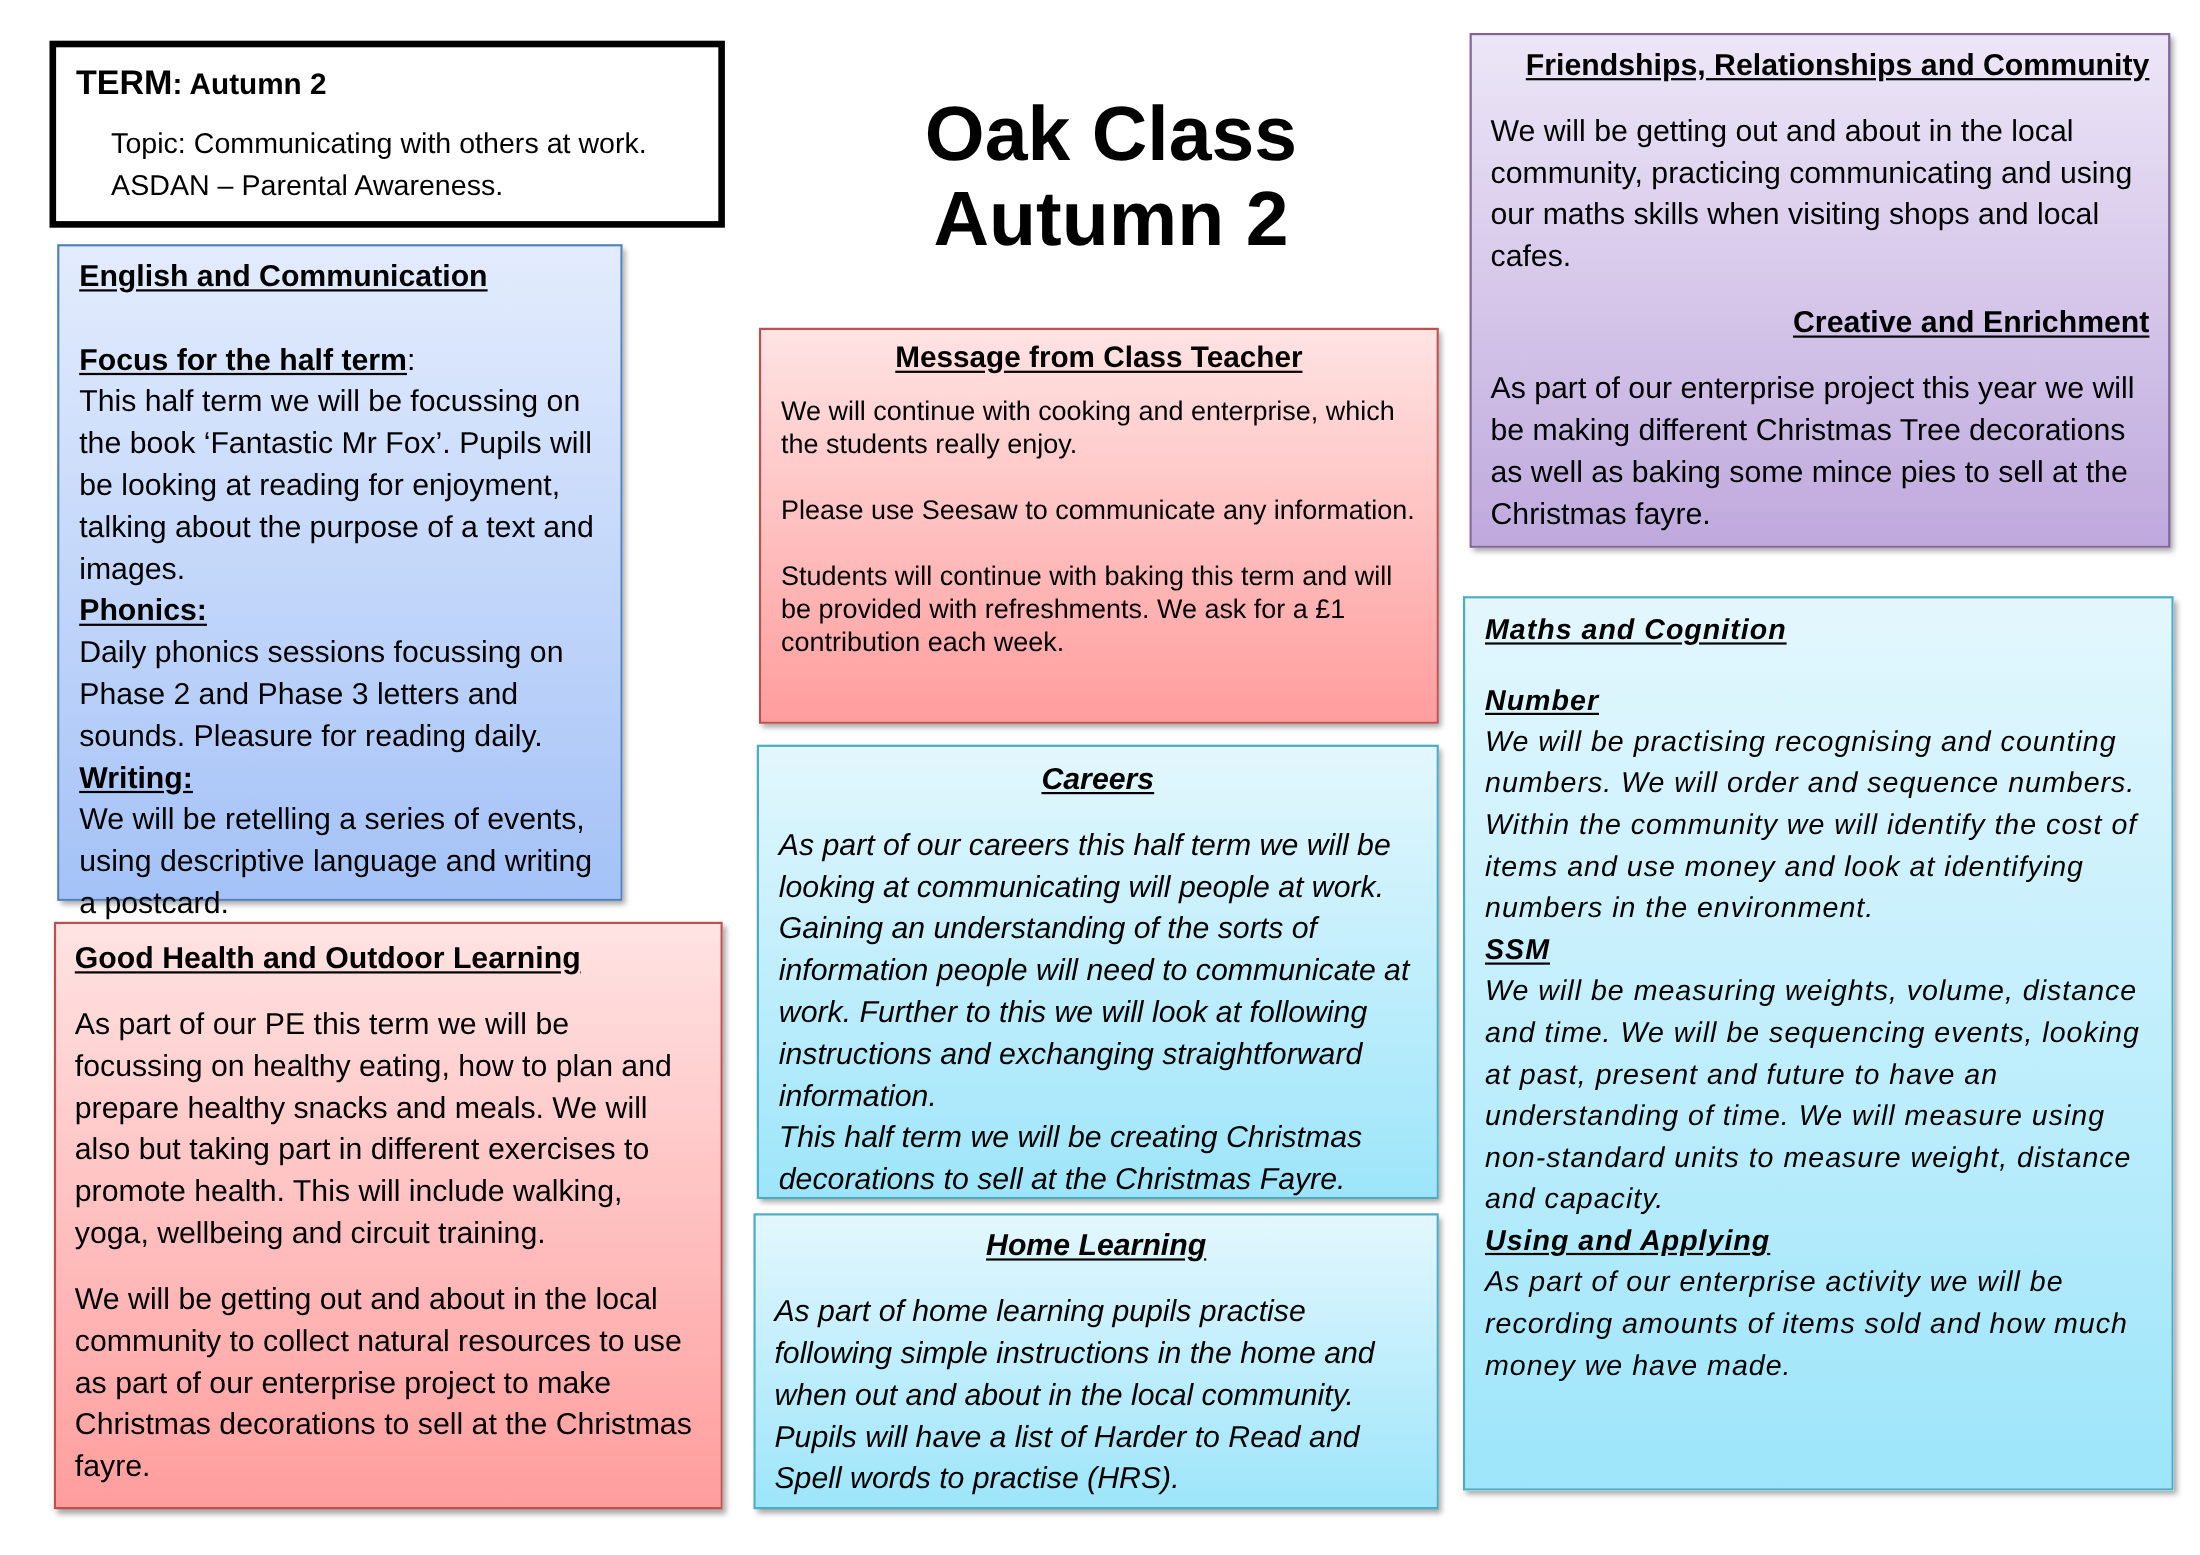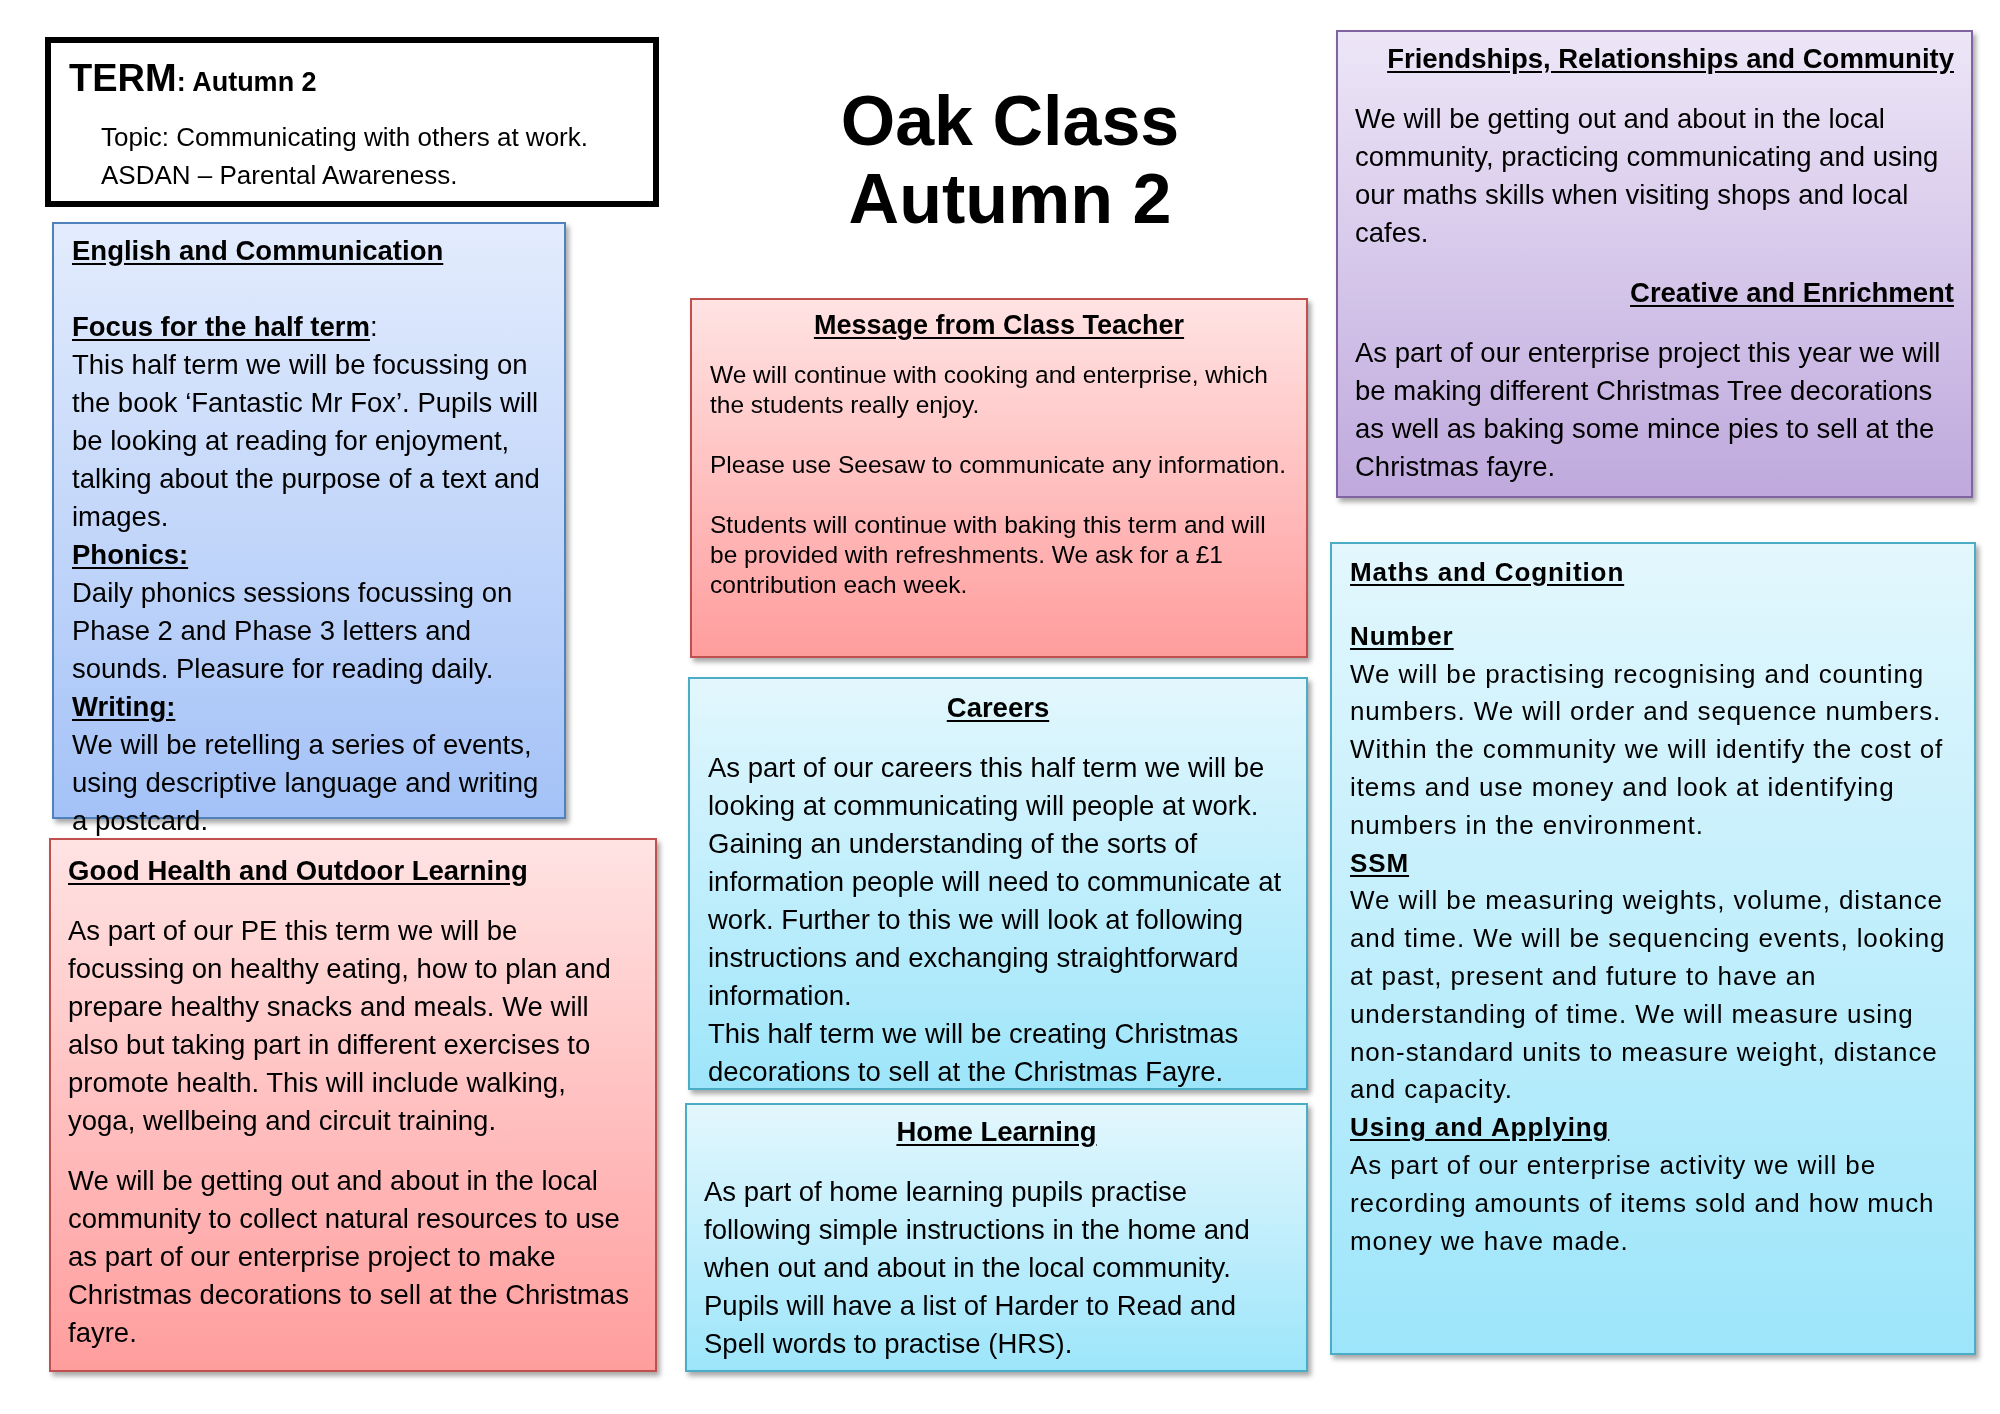--- a/index.html
+++ b/index.html
@@ -1,28 +1,28 @@
 <!DOCTYPE html>
 <html><head>
 <meta charset="utf-8">
 <style>
   html, body { margin: 0; padding: 0; background: #ffffff; }
   body { width: 2000px; height: 1414px; position: relative; overflow: hidden;
          font-family: "Liberation Sans", sans-serif; color: #000; }
   .box { position: absolute; box-sizing: border-box; box-shadow: 3px 4px 5px rgba(0,0,0,0.35); }
   .blue { background: linear-gradient(to bottom, #e3ecfd 0%, #a4c2f7 100%); border: 2px solid #4f81bd; }
   .red { background: linear-gradient(to bottom, #ffe3e3 0%, #ff9d9d 100%); border: 2px solid #c0504d; }
-  .teal { background: linear-gradient(to bottom, #e3f7fd 0%, #9de5fa 100%); border: 2px solid #4bacc6; }
+  .teal { background: linear-gradient(to bottom, #e3f7fd 0%, #9de5fa 100%); border: 2px solid #4bacc6; font-style: italic; }
   .purple { background: linear-gradient(to bottom, #ede6f7 0%, #bfa9dd 100%); border: 2px solid #8064a2; }
   .h { font-weight: bold; text-decoration: underline; text-underline-offset: 3px; display: block; }
   .p { display: block; }
 
   #term { left: 45px; top: 37px; width: 614px; height: 170px; border: 6px solid #000; box-shadow: none; background: #fff; padding: 10px 18px; }
   #term .line1 { font-weight: bold; font-size: 27px; margin-top: 4px; }
-  #term .line1 .k { font-size: 38px; }
+  #term .line1 .k { font-size: 31px; }
   #term .topic { font-weight: normal; font-size: 26px; line-height: 38px; margin-top: 18px; margin-left: 32px; }
 
   #title { position: absolute; left: 760px; top: 82px; width: 500px; text-align: center; font-weight: bold; font-size: 70px; line-height: 78px; }
 
   #english { left: 52px; top: 222px; width: 514px; height: 597px; padding: 8px 18px; font-size: 27.5px; line-height: 38px; }
   #english .gap { height: 38px; }
 
   #health { left: 49px; top: 838px; width: 608px; height: 534px; padding: 12px 17px; font-size: 27.5px; line-height: 38px; }
   #health .h { margin-bottom: 22px; }
   #health .p2 { margin-top: 22px; }

